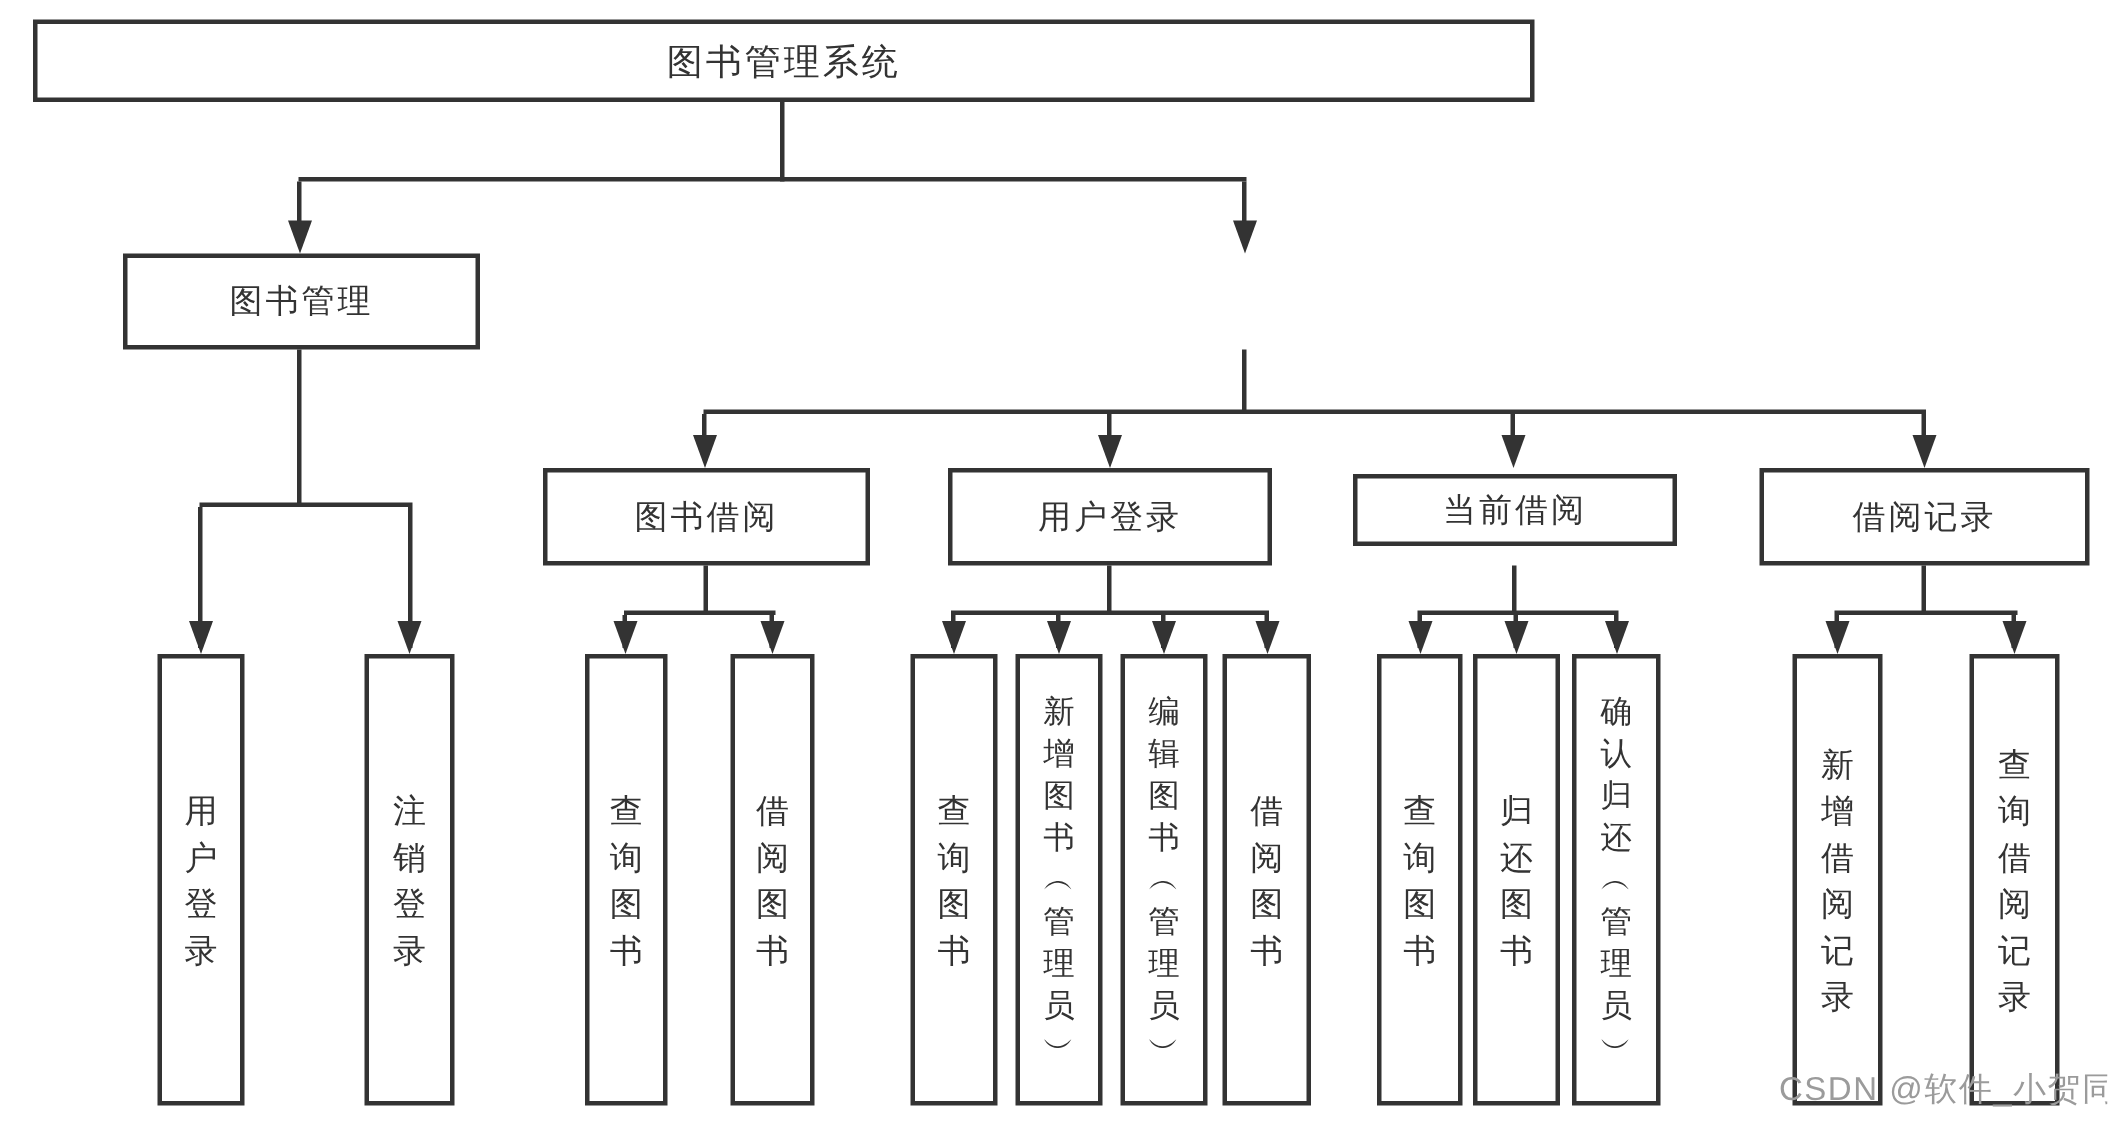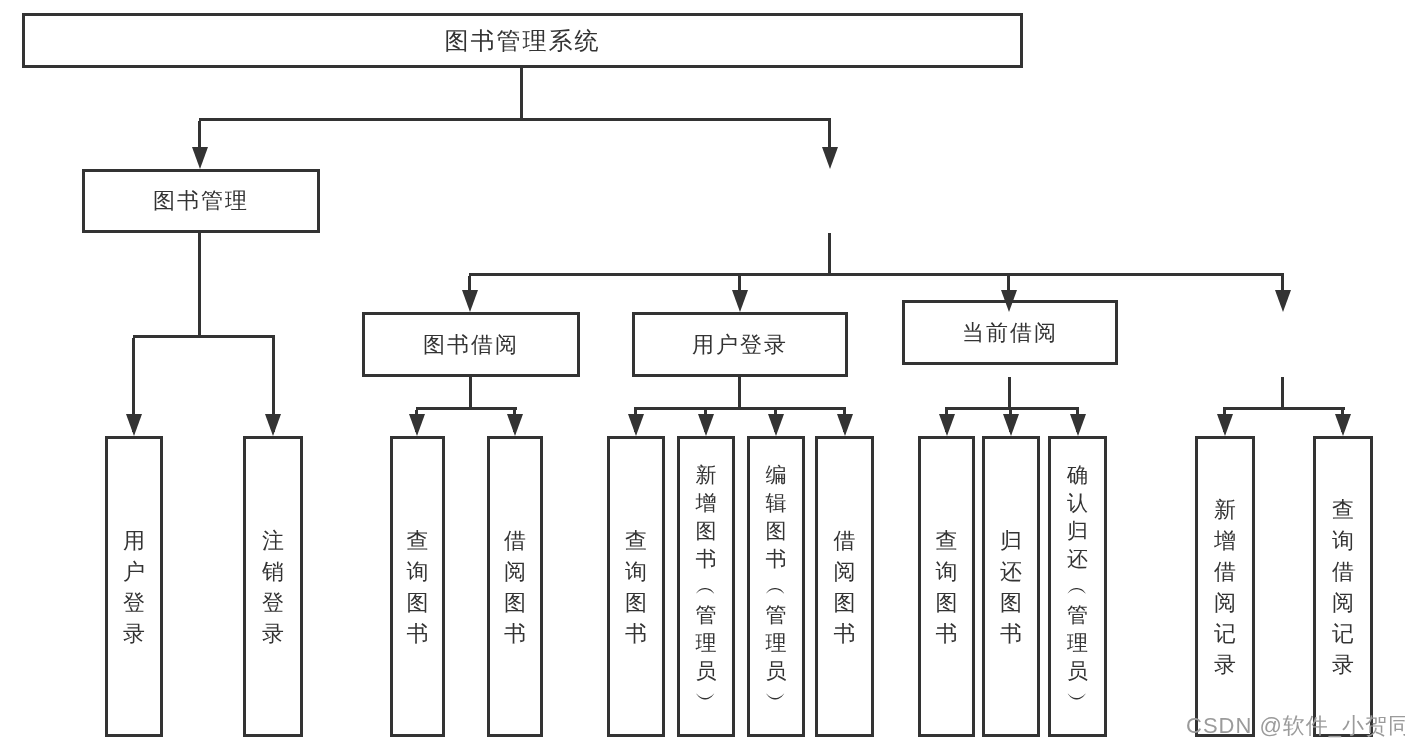--- a/index.html
+++ b/index.html
@@ -74,22 +74,25 @@
   <div class="box" style="left:82px;top:169px;width:238px;height:64px">
     <span>图书管理</span>
   </div>
 
   <div class="box" style="left:362px;top:312px;width:218px;height:65px">
     <span>图书借阅</span>
   </div>
   <div class="box" style="left:632px;top:312px;width:216px;height:65px">
     <span>用户登录</span>
   </div>
-  <div class="box" style="left:902px;top:300px;width:216px;height:65px">
+  <div class="box" style="left:902px;top:316px;width:216px;height:48px">
     <span>当前借阅</span>
+  </div>
+  <div class="box" style="left:1173px;top:312px;width:220px;height:65px">
+    <span>借阅记录</span>
   </div>
 
   <div class="vbox" style="left:105px;top:436px;width:58px;height:301px">
     <div class="vtext">
         <span>用</span>
         <span>户</span>
         <span>登</span>
         <span>录</span>
       </div>
   </div>

